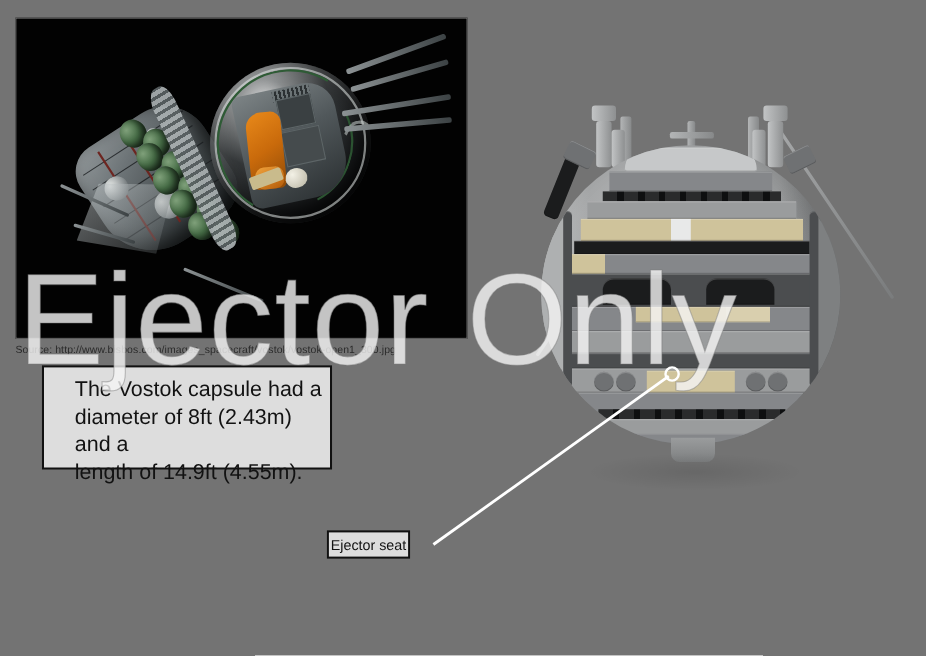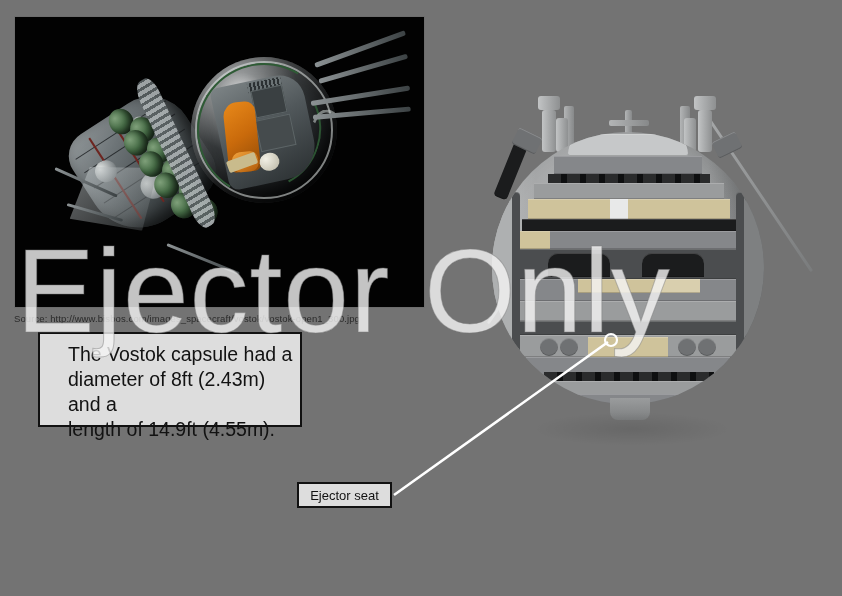--- a/index.html
+++ b/index.html
@@ -202,21 +202,21 @@
     line-height: 25px;
     color: #121212;
     white-space: pre-line;
   }
 
   
   #callout-box {
     position: absolute;
     left: 297px;
     top: 482px;
-    width: 95px;
+    width: 76px;
     height: 26px;
     border: 2px solid #111111;
     background: #dddddd;
     box-sizing: border-box;
     display: flex;
     align-items: center;
     justify-content: center;
   }
   #callout-box span {
     font-size: 13px;

